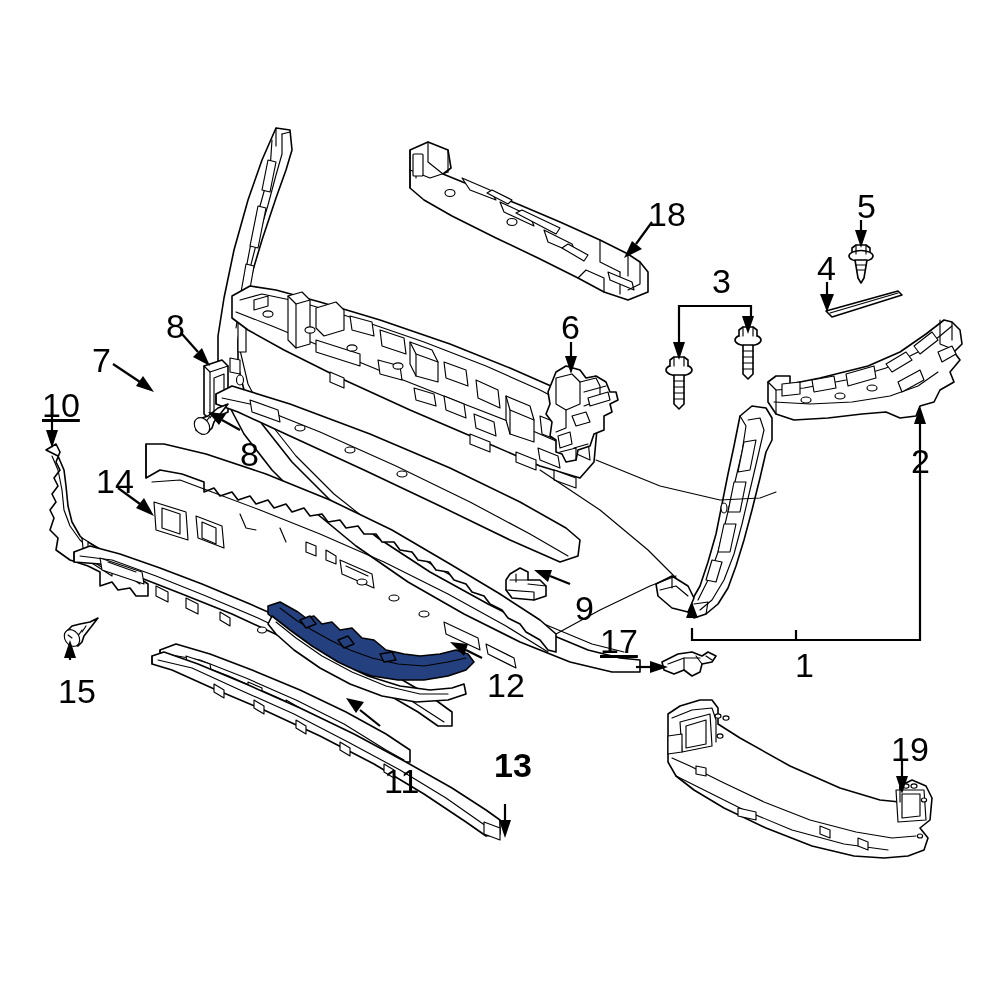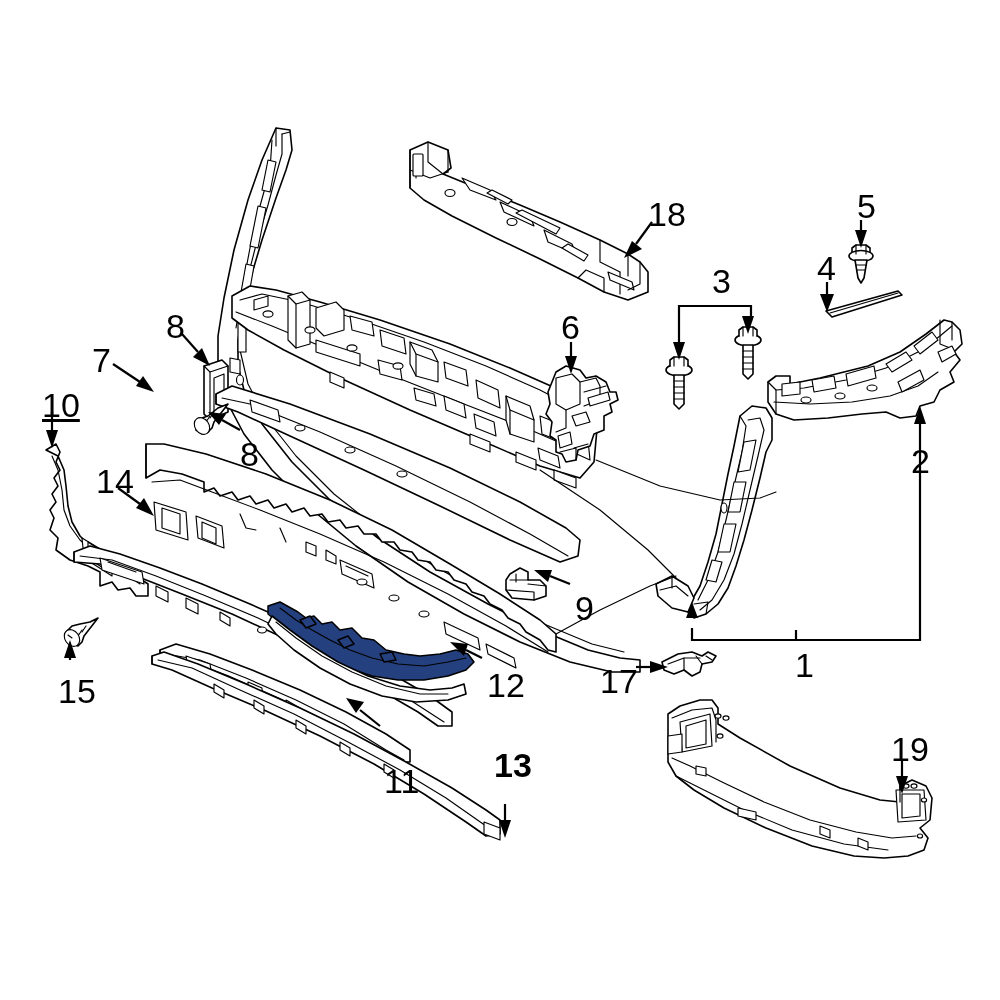--- a/index.html
+++ b/index.html
@@ -606,17 +606,17 @@
   <div class="callout-label" style="left:92px; top:343px;">7</div>
   <div class="callout-label" style="left:240px; top:437px;">8</div>
   <div class="callout-label" style="left:575px; top:591px;">9</div>
   <div class="callout-label" style="left:42px; top:388px;text-decoration:underline;">10</div>
   <div class="callout-label" style="left:384px; top:764px;">11</div>
   <div class="callout-label" style="left:487px; top:668px;">12</div>
   <div class="callout-label" style="left:494px; top:748px;font-weight:bold;">13</div>
   <div class="callout-label" style="left:166px; top:309px;">8</div>
   <div class="callout-label" style="left:96px; top:464px;">14</div>
   <div class="callout-label" style="left:58px; top:674px;">15</div>
-  <div class="callout-label" style="left:600px; top:664px;">17</div>
+  <div class="callout-label" style="left:600px; top:624px;text-decoration:underline;">17</div>
   <div class="callout-label" style="left:648px; top:197px;">18</div>
   <div class="callout-label" style="left:891px; top:732px;">19</div>
 
 </div>
 
 </body></html>

